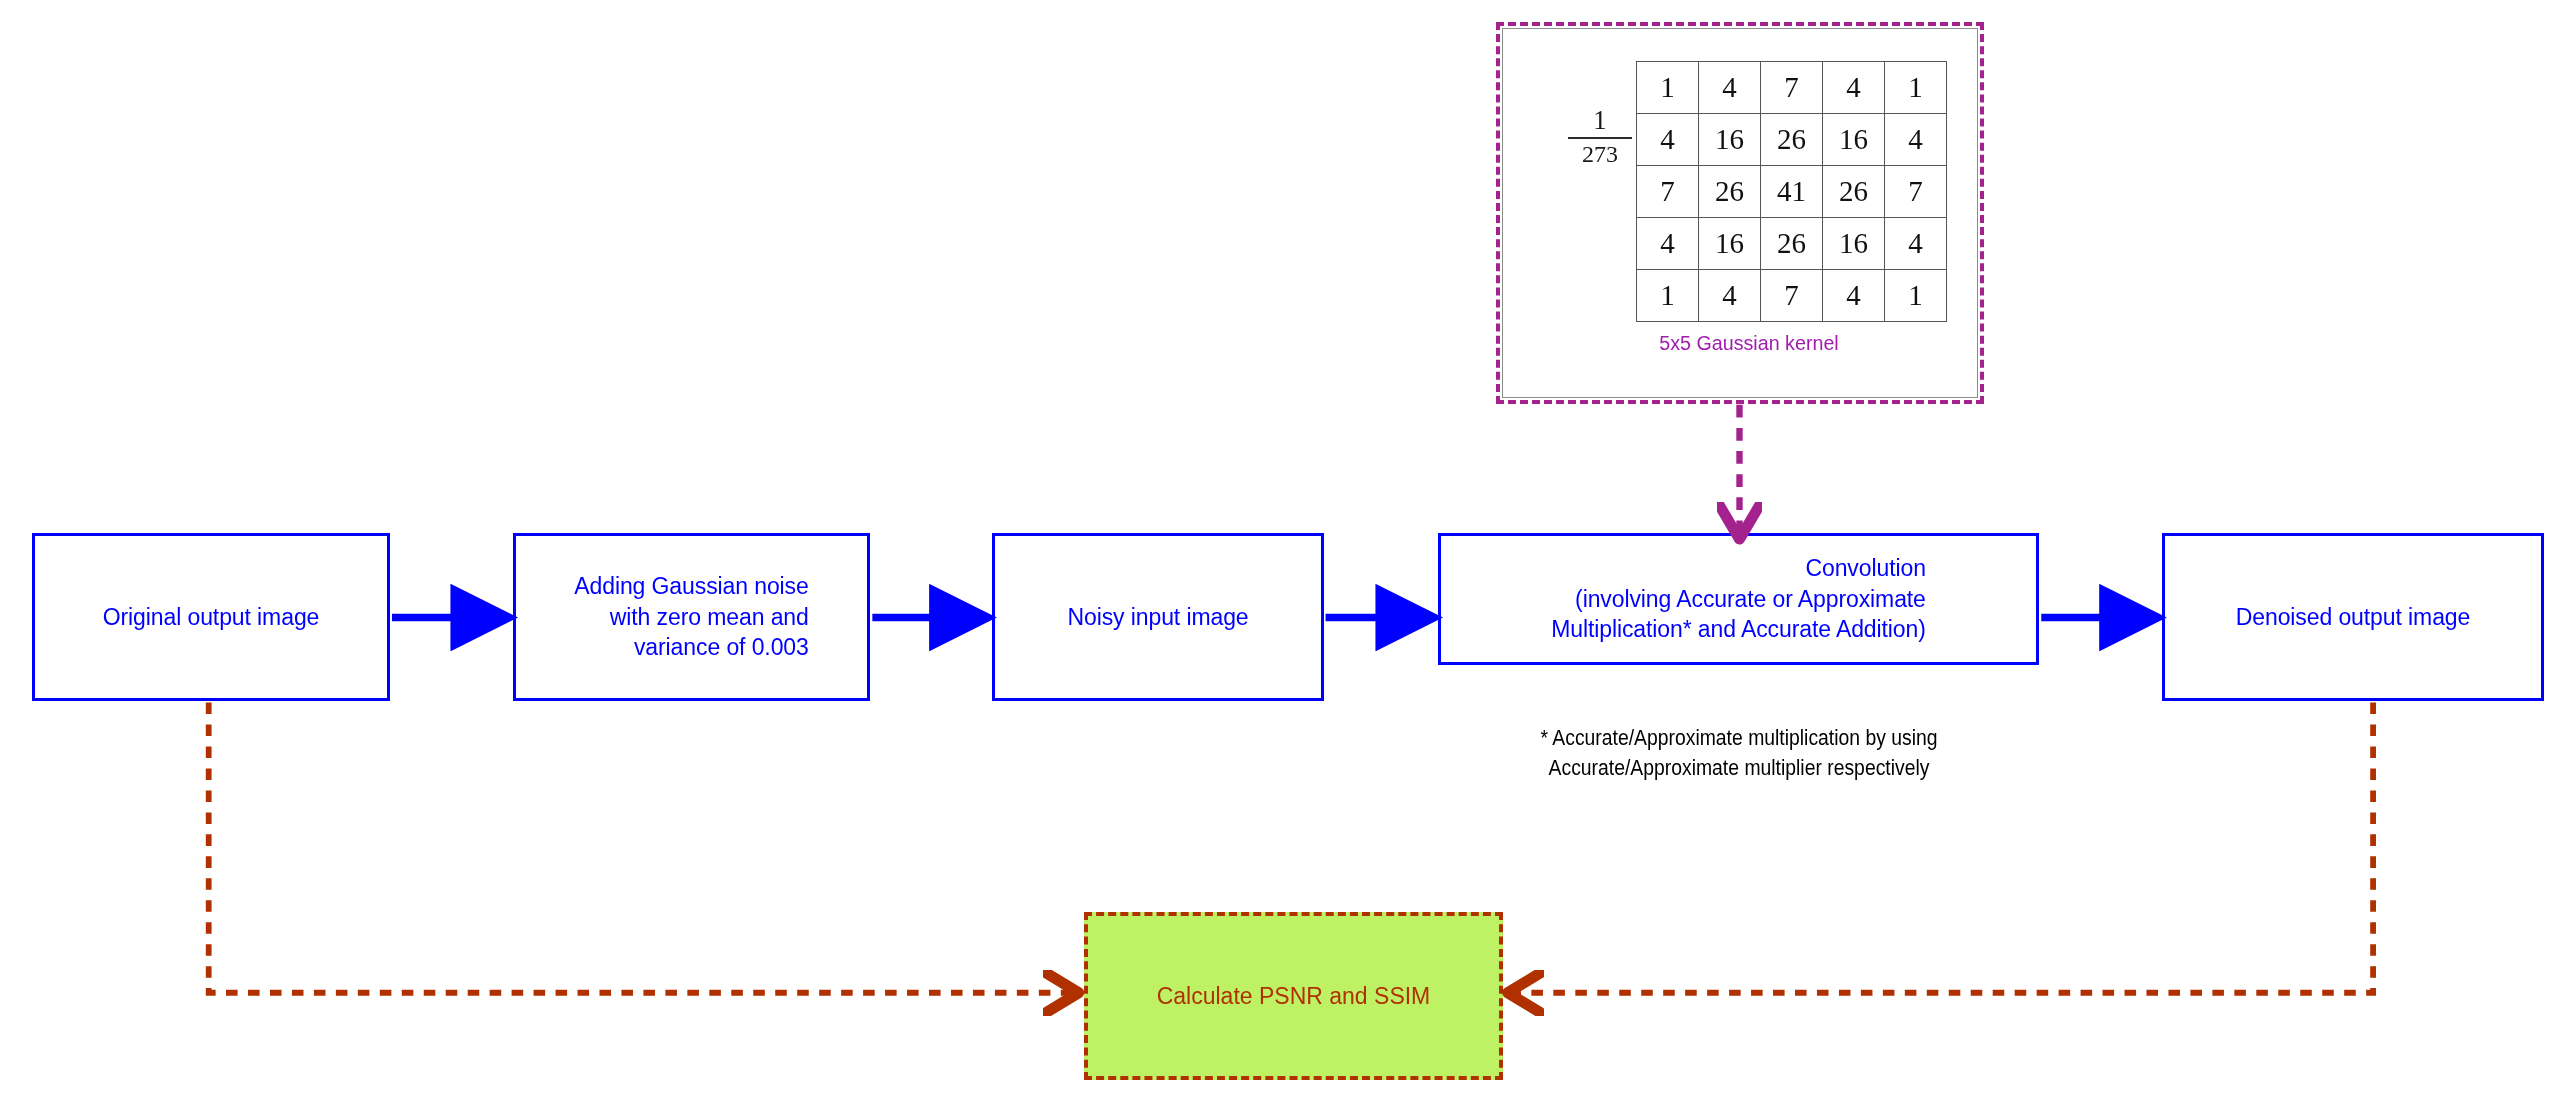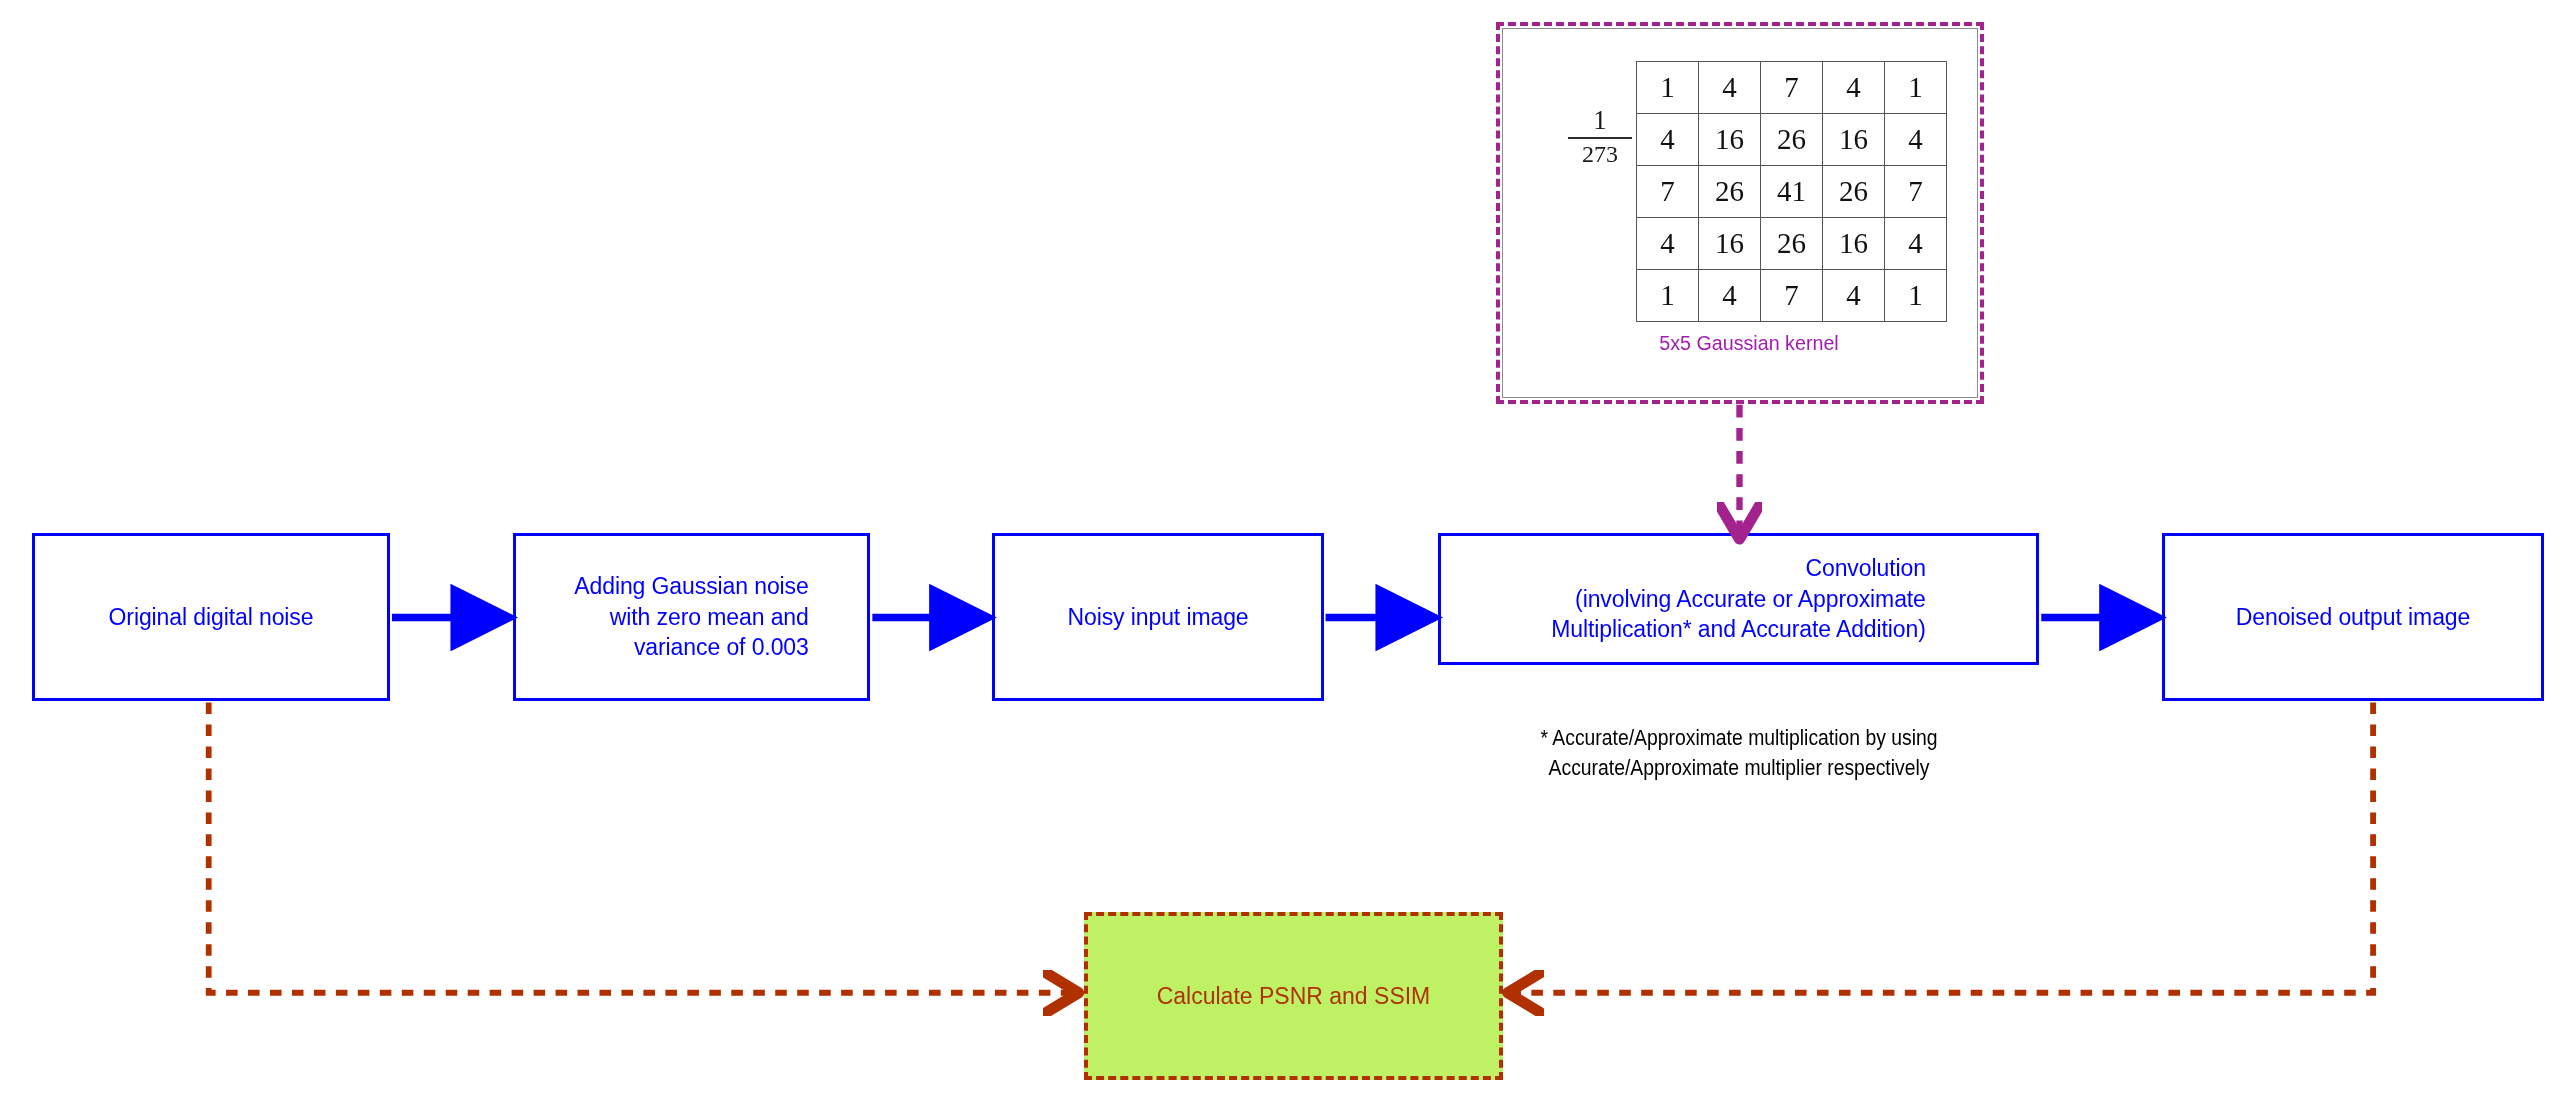--- a/index.html
+++ b/index.html
@@ -149,21 +149,21 @@
           <td>4</td>
           <td>1</td>
         </tr>
       </tbody>
         </table>
 
       <div class="kernel-caption" style="left:64px;top:306px;width:370px;">5x5 Gaussian kernel</div>
     </div>
   </div>
 
-  <div class="blue-box" style="left:32px;top:533px;width:358px;height:168px;">Original digital noise</div>
+  <div class="blue-box" style="left:32px;top:533px;width:358px;height:168px;">Original output image</div>
 
   <div class="blue-box" style="left:513px;top:533px;width:357px;height:168px;">Adding Gaussian noise
 with zero mean and
 variance of 0.003</div>
 
   <div class="blue-box" style="left:992px;top:533px;width:332px;height:168px;">Noisy input image</div>
 
   <div class="blue-box" style="left:1438px;top:533px;width:601px;height:132px;">Convolution
 (involving Accurate or Approximate
 Multiplication* and Accurate Addition)</div>

